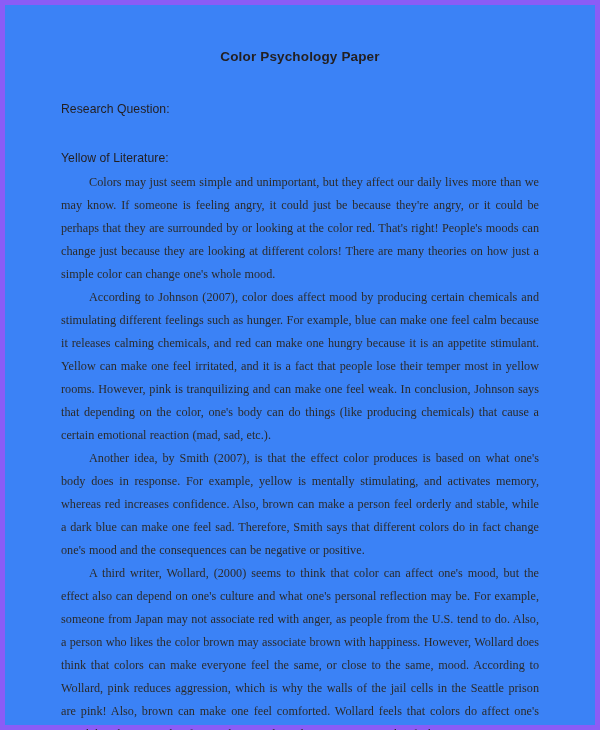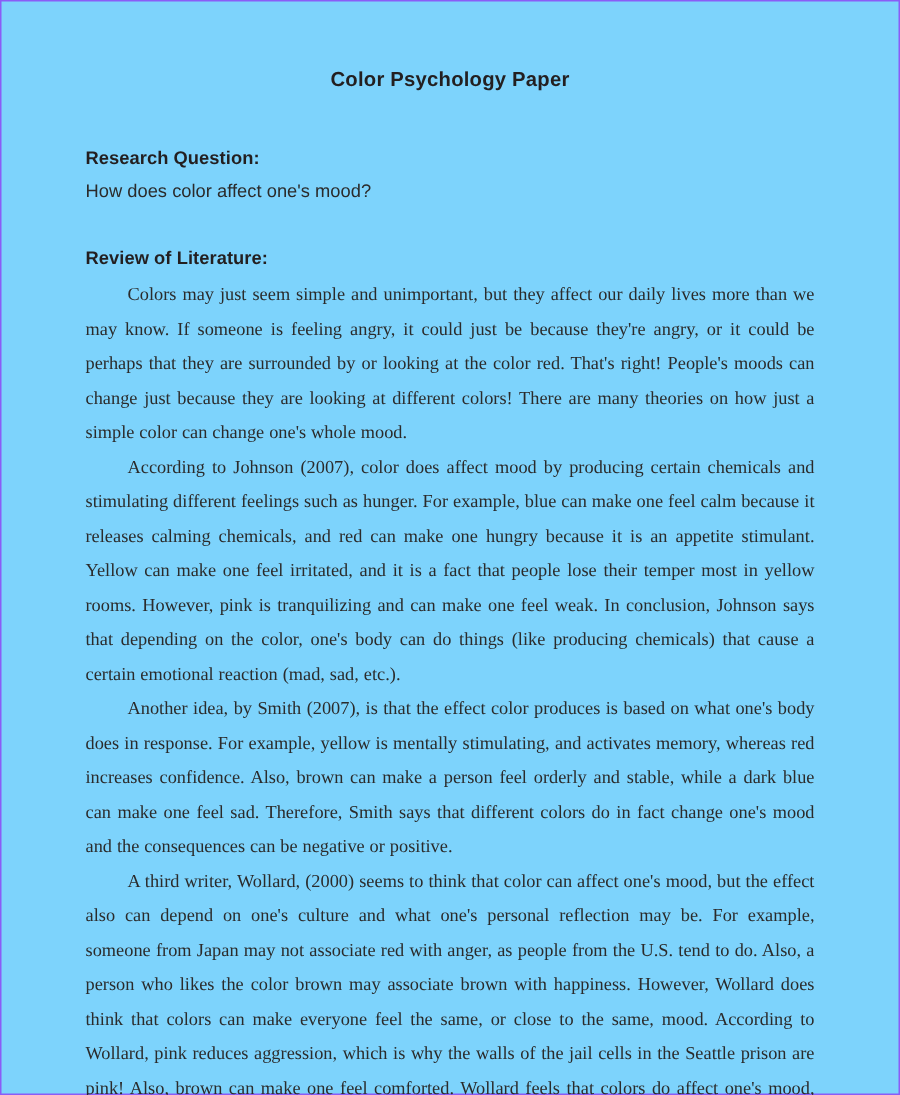--- a/index.html
+++ b/index.html
@@ -11,40 +11,40 @@
     width: 600px;
     height: 730px;
     overflow: hidden;
     font-family: "Liberation Sans", sans-serif;
   }
   .page {
     position: relative;
     box-sizing: border-box;
     width: 600px;
     height: 730px;
-    background: #7dd3fc;
-    border: 1px solid #8b5cf6;
+    background: #3b82f6;
+    border: 5px solid #8b5cf6;
     padding: 0;
   }
   .page-inner {
     box-sizing: border-box;
     padding: 44px 56px 0 56px;
   }
   .doc-title {
     text-align: center;
     font-size: 13.5px;
     font-weight: bold;
     color: #231f20;
     letter-spacing: 0.15px;
     margin: 0 0 36px 0;
     line-height: 1.2;
   }
   .section-heading {
     font-size: 12.2px;
-    font-weight: bold;
+    font-weight: normal;
     color: #231f20;
     margin: 0 0 3px 0;
     line-height: 1.45;
     letter-spacing: 0.05px;
   }
   .sub-line {
     font-size: 12.2px;
     color: #2b2b2b;
     margin: 0;
     line-height: 1.5;
@@ -69,25 +69,24 @@
 </head>
 <body>
 
 <div class="page">
   <div class="page-inner">
 
     <h1 class="doc-title">Color Psychology Paper</h1>
 
     <h2 class="section-heading">Research Question:</h2>
 
-    <p class="sub-line">How does color affect one's mood?</p>
 
     <div class="gap-after-answer"></div>
 
-    <h2 class="section-heading">Review of Literature:</h2>
+    <h2 class="section-heading">Yellow of Literature:</h2>
 
     <p class="body-para first">Colors may just seem simple and unimportant, but they affect our daily lives more than we may know. If someone is feeling angry, it could just be because they're angry, or it could be perhaps that they are surrounded by or looking at the color red. That's right! People's moods can change just because they are looking at different colors! There are many theories on how just a simple color can change one's whole mood.</p>
 
     <p class="body-para">According to Johnson (2007), color does affect mood by producing certain chemicals and stimulating different feelings such as hunger. For example, blue can make one feel calm because it releases calming chemicals, and red can make one hungry because it is an appetite stimulant. Yellow can make one feel irritated, and it is a fact that people lose their temper most in yellow rooms. However, pink is tranquilizing and can make one feel weak. In conclusion, Johnson says that depending on the color, one's body can do things (like producing chemicals) that cause a certain emotional reaction (mad, sad, etc.).</p>
 
     <p class="body-para">Another idea, by Smith (2007), is that the effect color produces is based on what one's body does in response. For example, yellow is mentally stimulating, and activates memory, whereas red increases confidence. Also, brown can make a person feel orderly and stable, while a dark blue can make one feel sad. Therefore, Smith says that different colors do in fact change one's mood and the consequences can be negative or positive.</p>
 
     <p class="body-para">A third writer, Wollard, (2000) seems to think that color can affect one's mood, but the effect also can depend on one's culture and what one's personal reflection may be. For example, someone from Japan may not associate red with anger, as people from the U.S. tend to do. Also, a person who likes the color brown may associate brown with happiness. However, Wollard does think that colors can make everyone feel the same, or close to the same, mood. According to Wollard, pink reduces aggression, which is why the walls of the jail cells in the Seattle prison are pink! Also, brown can make one feel comforted. Wollard feels that colors do affect one's mood, but there are other factors that can alter what one is supposed to feel.</p>
 
   </div>

